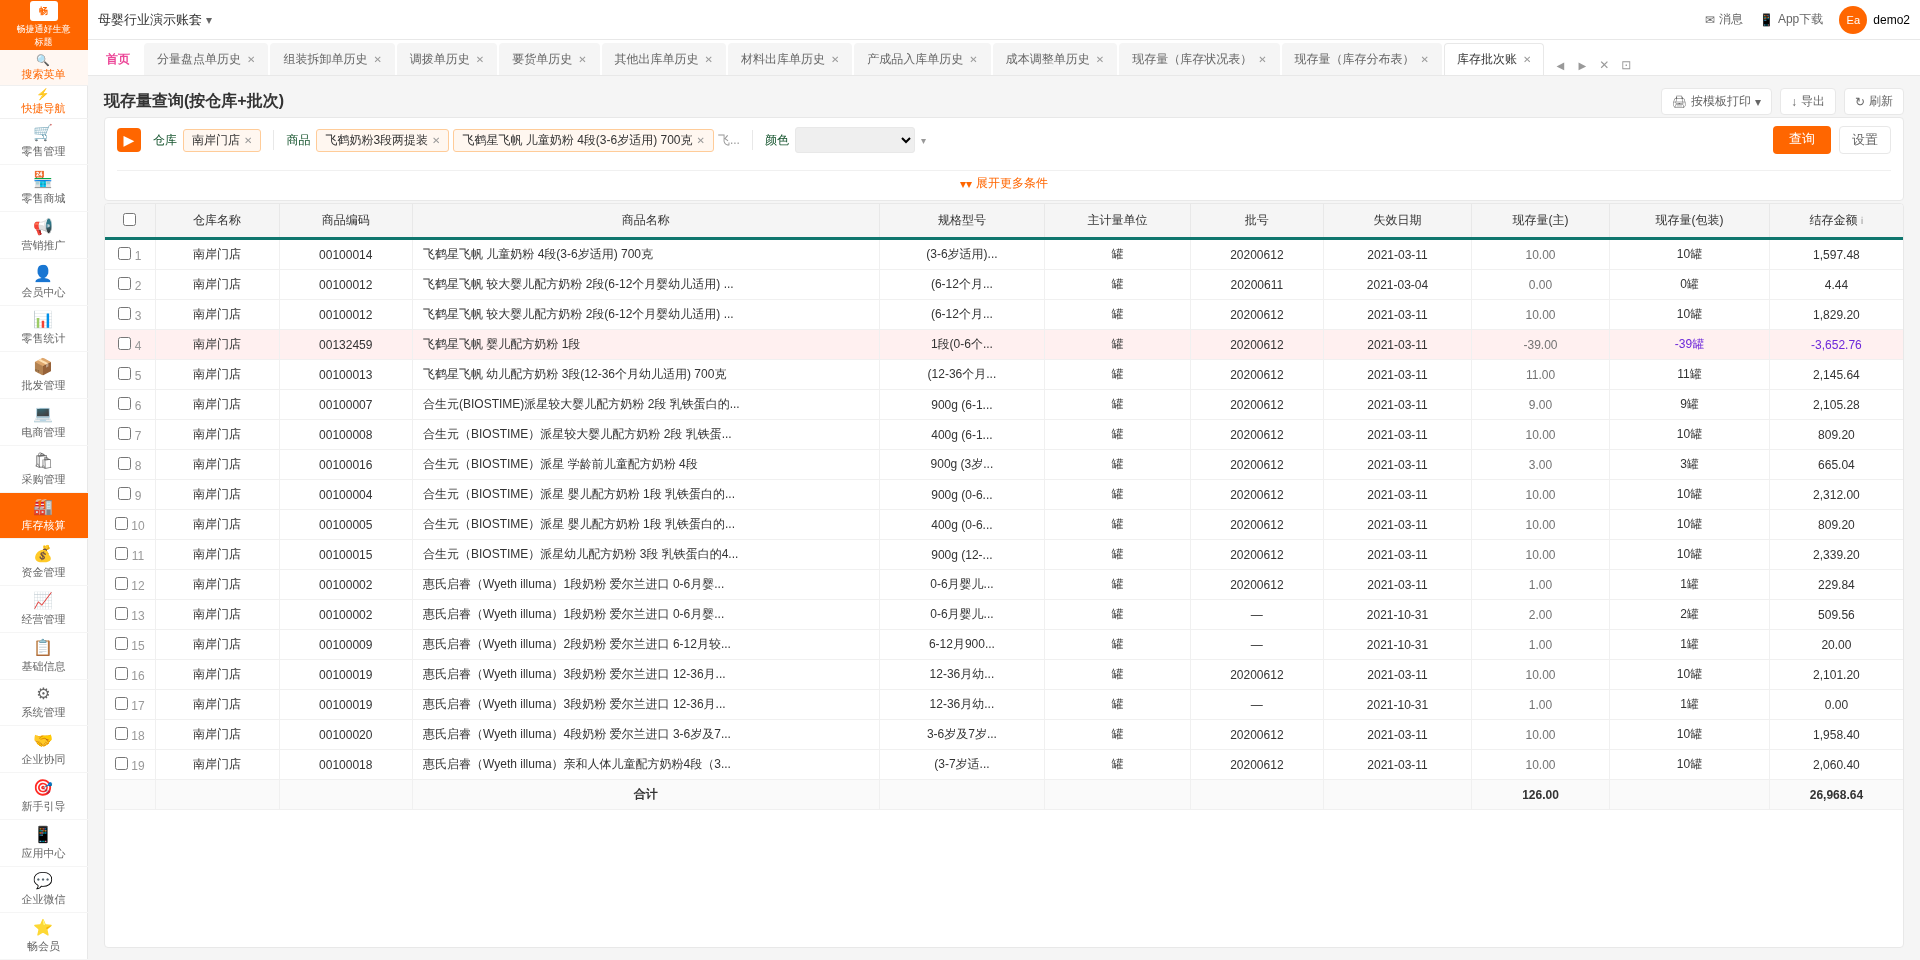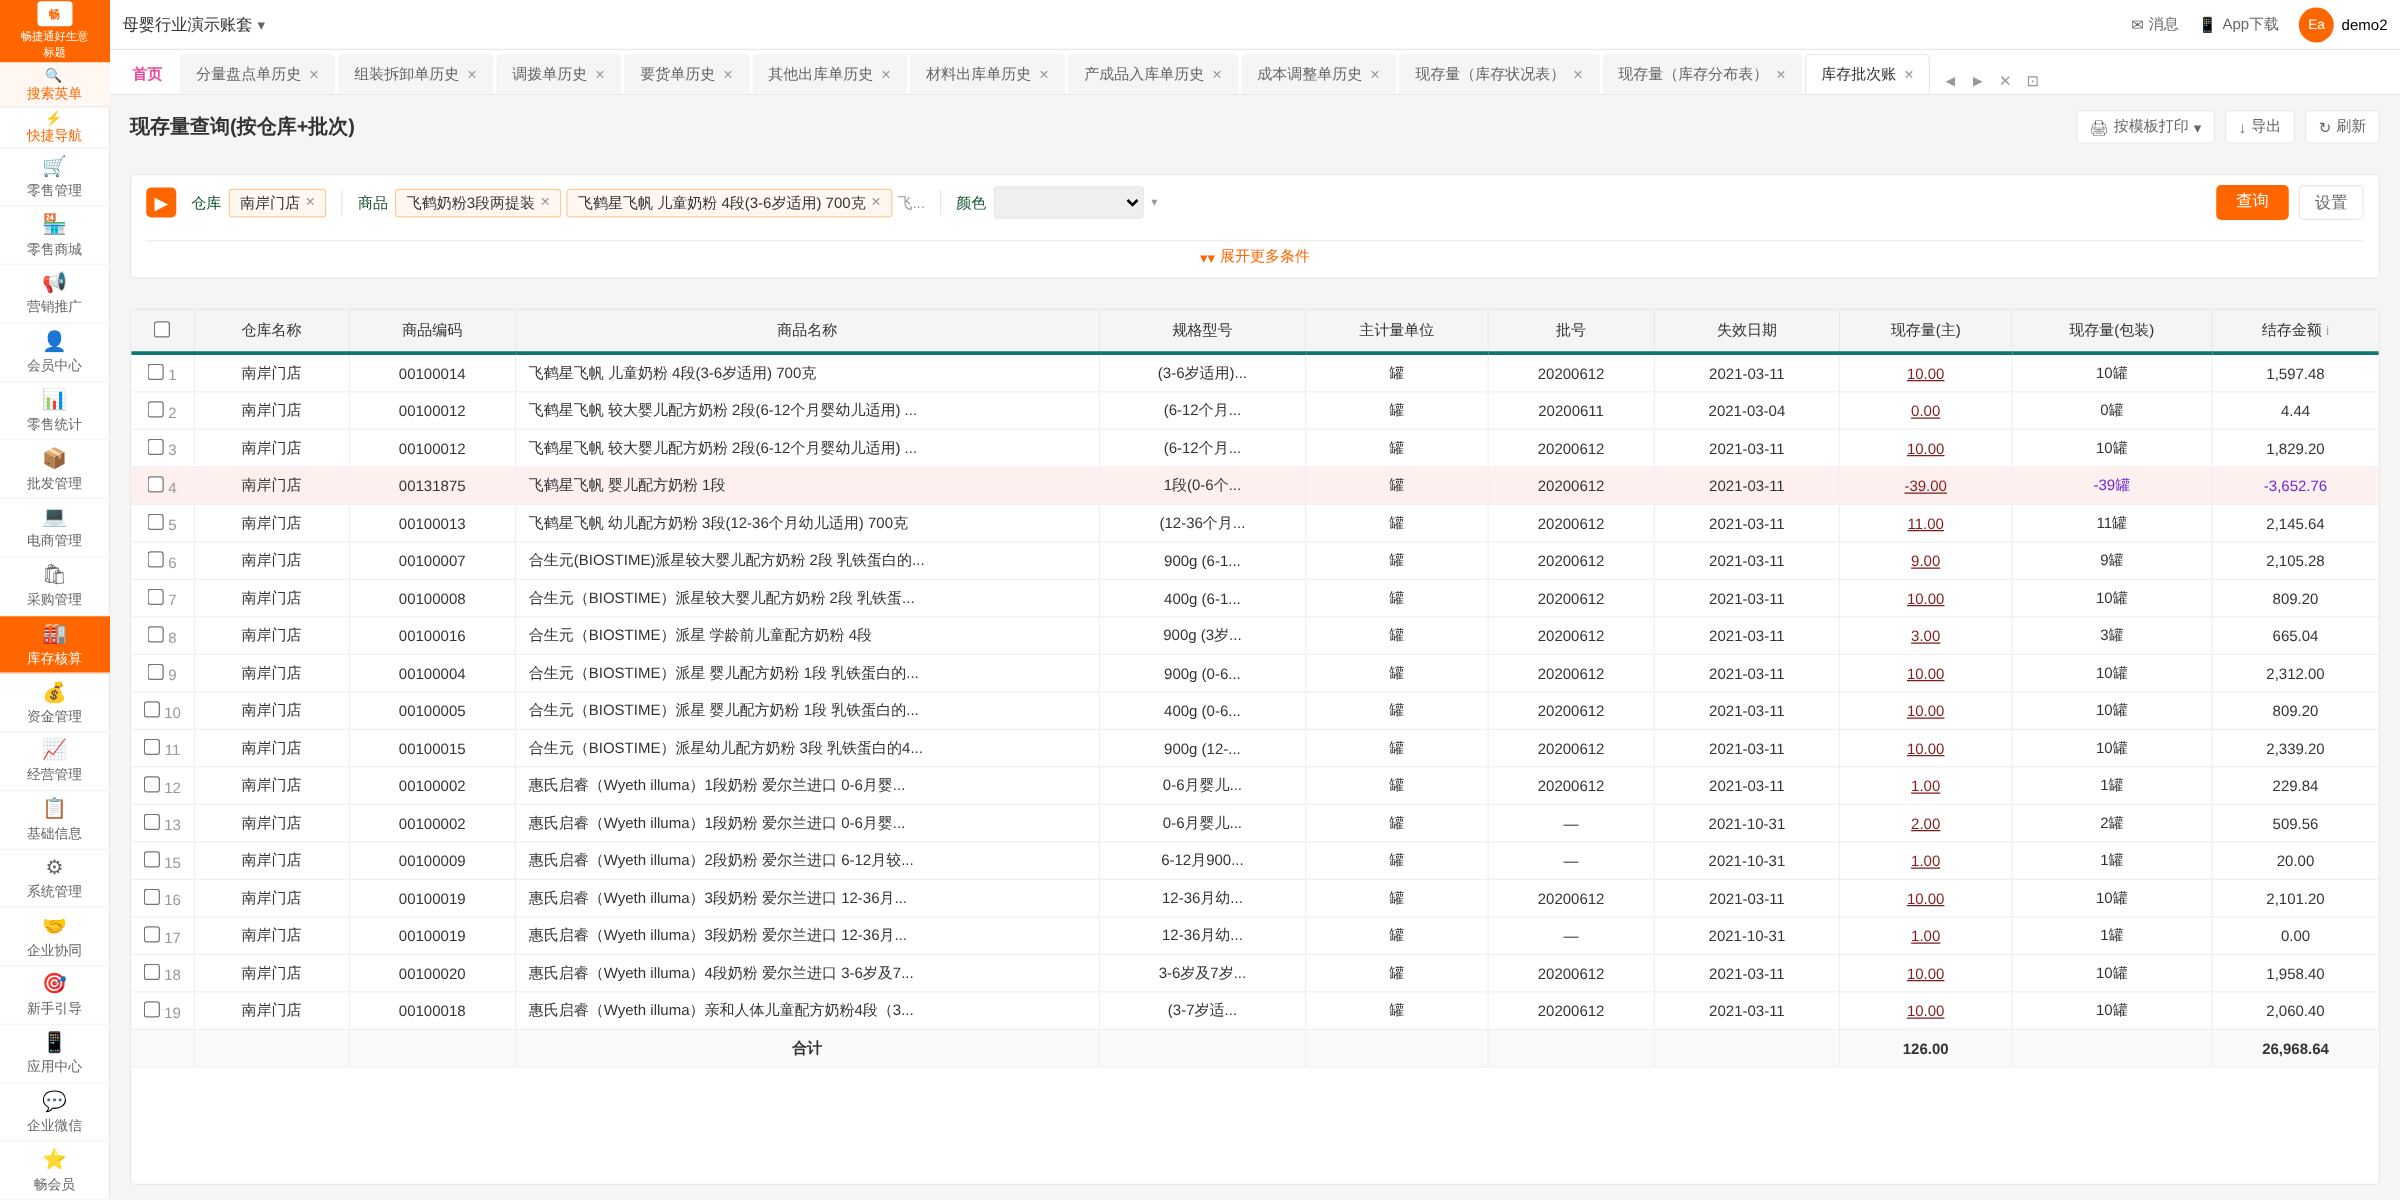--- a/index.html
+++ b/index.html
@@ -34,21 +34,21 @@
     .tabbar { height: 36px; background: #fff; border-bottom: 1px solid #e8e8e8; display: flex; align-items: flex-end; padding: 0 6px; overflow: hidden; }
     .tab { height: 32px; padding: 0 12px; display: flex; align-items: center; gap: 6px; font-size: 12px; color: #666; cursor: pointer; border: 1px solid transparent; border-bottom: none; border-radius: 4px 4px 0 0; white-space: nowrap; background: #f5f5f5; margin-right: 2px; }
     .tab.active { background: #fff; color: #333; border-color: #e8e8e8; font-weight: 500; }
     .tab-home { color: #ec4899; font-weight: bold; background: transparent; border: none; }
     .tab-close { font-size: 10px; color: #999; cursor: pointer; }
     .tabbar-arrows { display: flex; align-items: center; gap: 2px; margin-left: 4px; }
     .tabbar-arrow { width: 20px; height: 20px; display: flex; align-items: center; justify-content: center; cursor: pointer; color: #999; font-size: 10px; }
     .tabbar-x { width: 20px; height: 20px; display: flex; align-items: center; justify-content: center; cursor: pointer; color: #999; font-size: 12px; }
 
     
-    .page-content { flex: 1; padding: 12px 16px; overflow: hidden; display: flex; flex-direction: column; gap: 24px; }
+    .page-content { flex: 1; padding: 12px 16px; overflow: hidden; display: flex; flex-direction: column; gap: 2px; }
     .page-header { display: flex; align-items: center; justify-content: space-between; }
     .page-title { font-size: 16px; font-weight: bold; color: #333; }
     .page-actions { display: flex; align-items: center; gap: 8px; }
     .btn-print { display: flex; align-items: center; gap: 4px; padding: 4px 10px; border: 1px solid #e8e8e8; border-radius: 4px; background: #fff; color: #666; cursor: pointer; font-size: 12px; }
     .btn-export { display: flex; align-items: center; gap: 4px; padding: 4px 10px; border: 1px solid #e8e8e8; border-radius: 4px; background: #fff; color: #666; cursor: pointer; font-size: 12px; }
     .btn-refresh { display: flex; align-items: center; gap: 4px; padding: 4px 10px; border: 1px solid #e8e8e8; border-radius: 4px; background: #fff; color: #666; cursor: pointer; font-size: 12px; }
 
     
     .filter-bar { background: #fff; border: 1px solid #e8e8e8; border-radius: 4px; padding: 8px 12px; display: flex; align-items: center; gap: 12px; flex-wrap: wrap; }
     .filter-toggle { width: 24px; height: 24px; background: #ff6600; color: #fff; border-radius: 4px; display: flex; align-items: center; justify-content: center; cursor: pointer; font-size: 14px; flex-shrink: 0; }
@@ -70,21 +70,21 @@
     thead tr { background: #f5f5f5; }
     thead th { padding: 8px 10px; border-bottom: 3px solid #0f766e; border-right: 1px solid #e8e8e8; color: #333; font-weight: 500; white-space: nowrap; text-align: center; }
     thead th:last-child { border-right: none; }
     tbody tr { border-bottom: 1px solid #f0f0f0; }
     tbody tr.negative { background: #fff0f0; }
     tbody tr.total-row { background: #fafafa; font-weight: bold; }
     tbody td { padding: 6px 10px; border-right: 1px solid #f0f0f0; text-align: center; color: #333; white-space: nowrap; }
     tbody td:last-child { border-right: none; }
     tbody td.text-left { text-align: left; }
     tbody td.red { color: #6d28d9; }
-    tbody td.link { color: #7f1d1d; text-decoration: underline; cursor: pointer; }
+    tbody td.link { color: #737373; cursor: pointer; }
     .th-check { width: 30px; }
     .row-num { color: #999; }
     .info-icon { color: #999; font-size: 10px; cursor: pointer; }
   </style>
 </head>
 <body>
 
 <div class="sidebar">
   <div class="sidebar-logo">
     <div class="logo-icon">
@@ -379,21 +379,21 @@
     <td>罐</td>
     <td>20200612</td>
     <td>2021-03-11</td>
     <td class="link">10.00</td>
     <td class="">10罐</td>
     <td class="">1,829.20</td>
   </tr>
             <tr class="negative">
     <td><input type="checkbox" style=""> <span class="row-num">4</span></td>
     <td>南岸门店</td>
-    <td>00131875</td>
+    <td>00132459</td>
     <td class="text-left" style="max-width:260px;overflow:hidden;text-overflow:ellipsis;white-space:nowrap;" title="飞鹤星飞帆 婴儿配方奶粉 1段">飞鹤星飞帆 婴儿配方奶粉 1段</td>
     <td>1段(0-6个...</td>
     <td>罐</td>
     <td>20200612</td>
     <td>2021-03-11</td>
     <td class="link red">-39.00</td>
     <td class="red">-39罐</td>
     <td class="red">-3,652.76</td>
   </tr>
             <tr>

